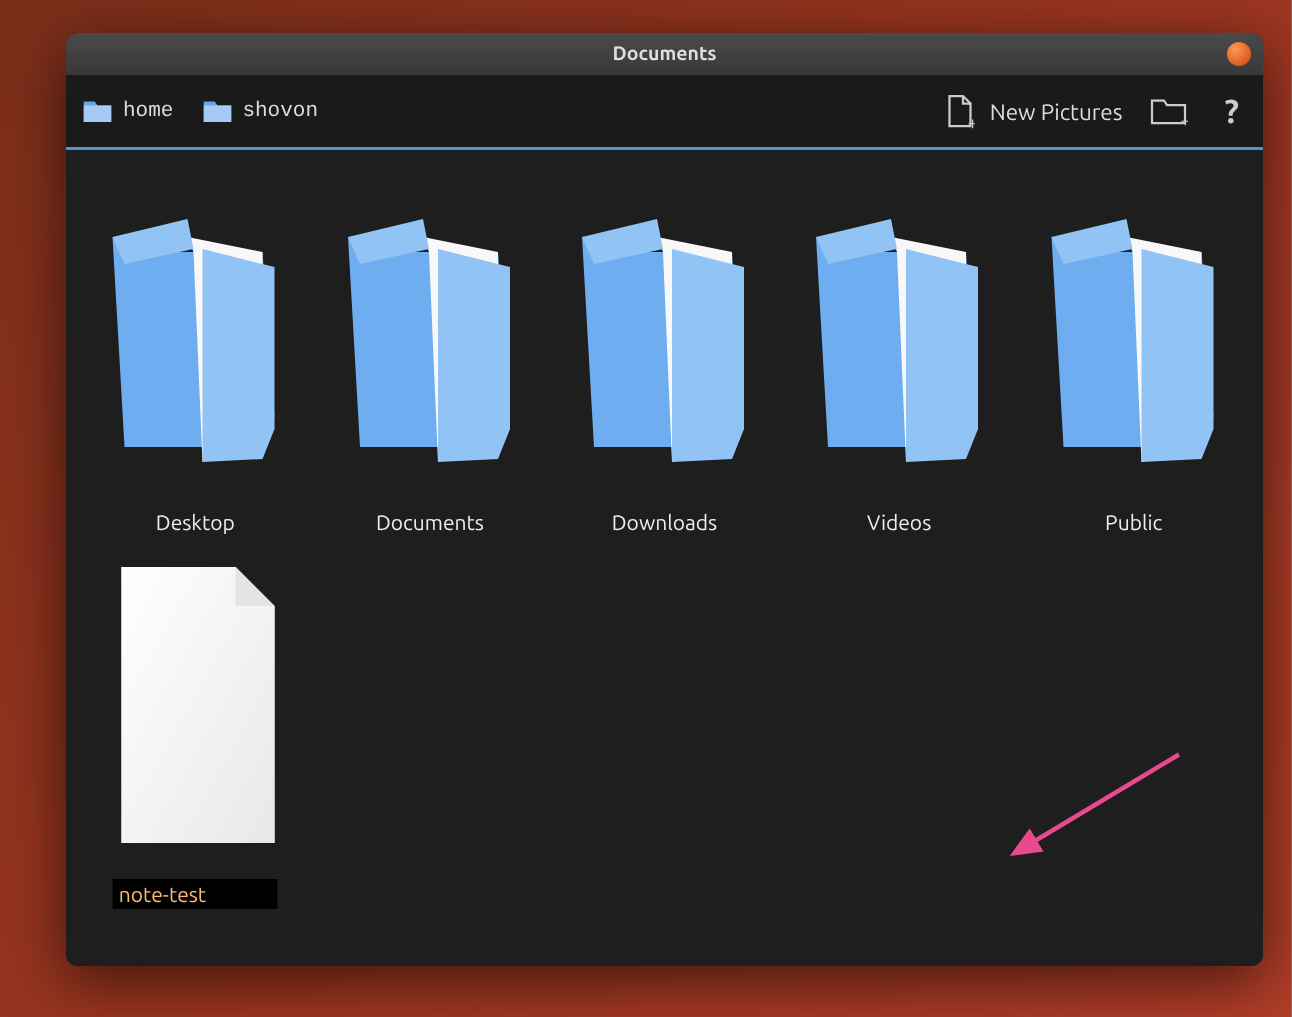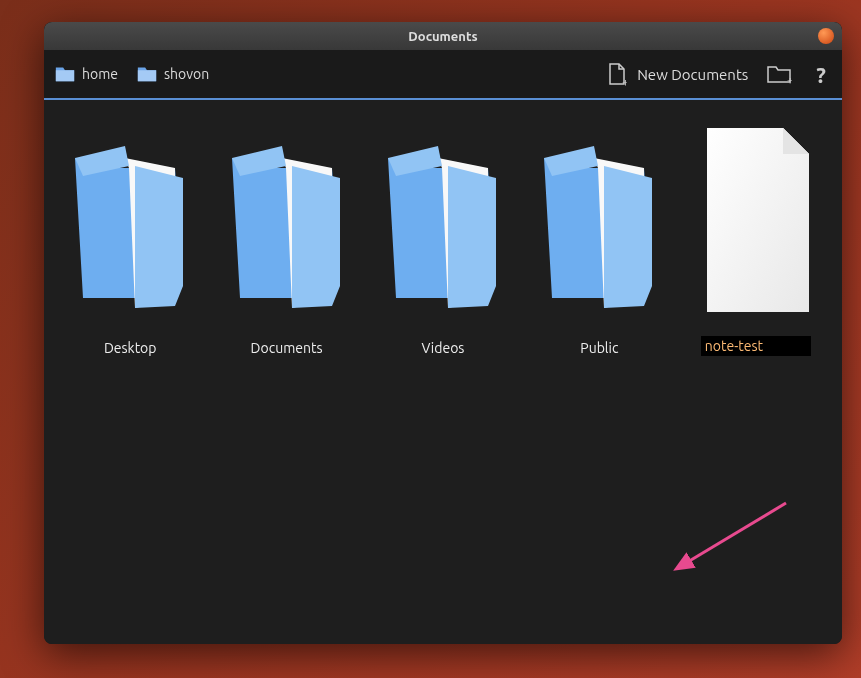--- a/index.html
+++ b/index.html
@@ -68,20 +68,21 @@
       gap: 18px;
       flex: 1;
     }
     .crumb {
       display: flex;
       align-items: center;
       gap: 6px;
       color: #ddd;
       font-size: 14px;
       cursor: pointer;
+      font-family: Liberation Mono, monospace;
     }
     .crumb-icon {
       width: 22px;
       height: 20px;
     }
     .toolbar-right {
       display: flex;
       align-items: center;
       gap: 18px;
     }
@@ -192,21 +193,21 @@
 
     <div class="toolbar-right">
       <div class="new-doc">
         <span class="new-doc-icon">
           <svg viewBox="0 0 20 24" width="20" height="24">
             <path d="M3 2 L12 2 L17 7 L17 22 L3 22 Z" fill="none" stroke="#ccc" stroke-width="1.5"></path>
             <path d="M12 2 L12 7 L17 7" fill="none" stroke="#ccc" stroke-width="1.5"></path>
             <text x="15" y="24" font-size="12" fill="#ccc">+</text>
           </svg>
         </span>
-        <span>New Documents</span>
+        <span>New Pictures</span>
       </div>
       <span class="new-folder-icon">
         <svg viewBox="0 0 26 20" width="26" height="20">
           <path d="M2 3 L10 3 L12 6 L24 6 L24 18 L2 18 Z" fill="none" stroke="#ccc" stroke-width="1.5"></path>
           <text x="21" y="20" font-size="11" fill="#ccc">+</text>
         </svg>
       </span>
       <span class="help-icon">?</span>
     </div>
   </div>
@@ -243,20 +244,33 @@
         <div class="item-icon">
 <svg viewBox="0 0 130 200" width="130" height="200">
   <g transform="translate(10,20)">
     <path d="M0 20 L36 20 L44 30 L100 30 L108 140 L100 160 L8 160 Z" fill="#6eaef0"></path>
     <path d="M50 20 L100 30 L100 160 L60 170 L54 30 Z" fill="#f8f8f8"></path>
     <path d="M60 28 L108 40 L108 148 L100 168 L60 170 Z" fill="#91c4f4"></path>
     <path d="M0 20 L50 8 L54 28 L8 38 Z" fill="#91c4f4"></path>
   </g>
 </svg>
         </div>
+        <div class="item-label">Downloads</div>
+      </div>
+      <div class="item">
+        <div class="item-icon">
+<svg viewBox="0 0 130 200" width="130" height="200">
+  <g transform="translate(10,20)">
+    <path d="M0 20 L36 20 L44 30 L100 30 L108 140 L100 160 L8 160 Z" fill="#6eaef0"></path>
+    <path d="M50 20 L100 30 L100 160 L60 170 L54 30 Z" fill="#f8f8f8"></path>
+    <path d="M60 28 L108 40 L108 148 L100 168 L60 170 Z" fill="#91c4f4"></path>
+    <path d="M0 20 L50 8 L54 28 L8 38 Z" fill="#91c4f4"></path>
+  </g>
+</svg>
+        </div>
         <div class="item-label">Videos</div>
       </div>
       <div class="item">
         <div class="item-icon">
 <svg viewBox="0 0 130 200" width="130" height="200">
   <g transform="translate(10,20)">
     <path d="M0 20 L36 20 L44 30 L100 30 L108 140 L100 160 L8 160 Z" fill="#6eaef0"></path>
     <path d="M50 20 L100 30 L100 160 L60 170 L54 30 Z" fill="#f8f8f8"></path>
     <path d="M60 28 L108 40 L108 148 L100 168 L60 170 Z" fill="#91c4f4"></path>
     <path d="M0 20 L50 8 L54 28 L8 38 Z" fill="#91c4f4"></path>

